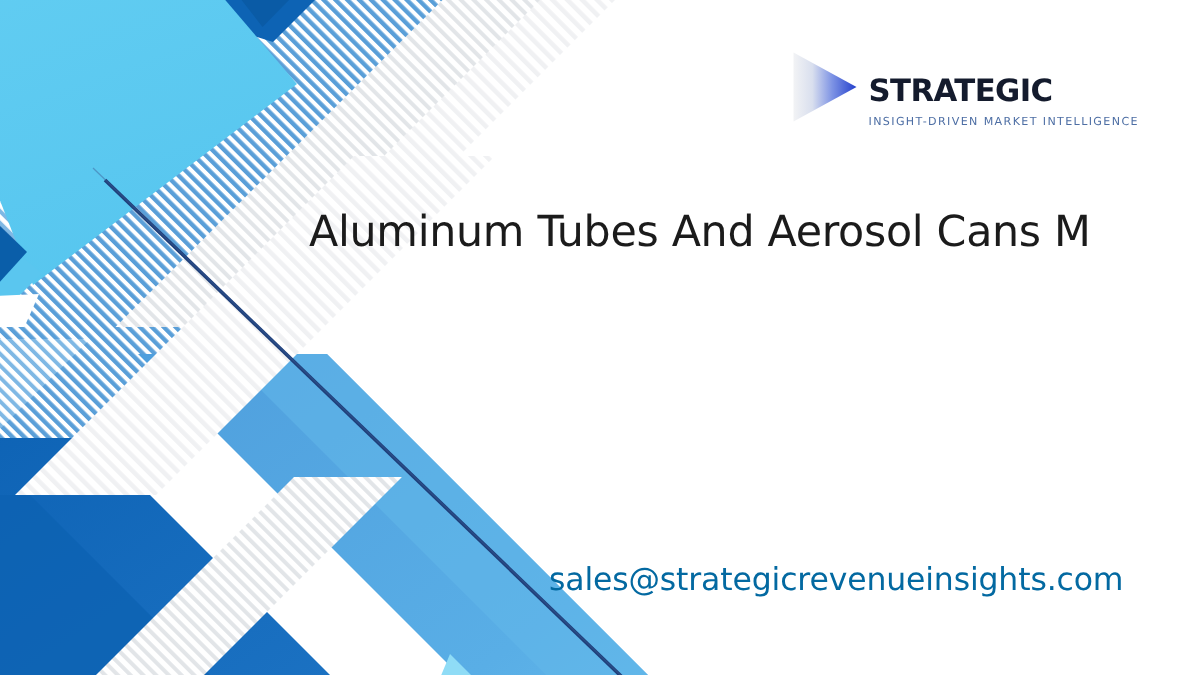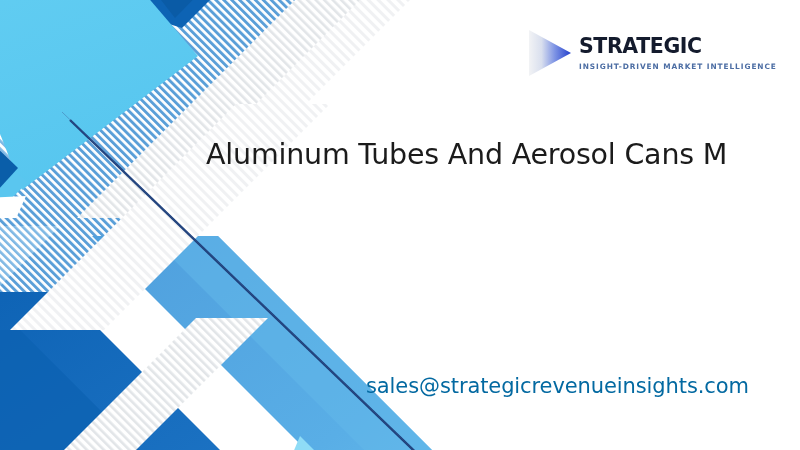--- a/index.html
+++ b/index.html
@@ -29,21 +29,21 @@
   }
 
   
   #logo {
     position: absolute;
     left: 527px;
     top: 22px;
     width: 230px;
     height: 62px;
     display: flex;
-    align-items: center;
+    align-items: flex-end;
     gap: 6px;
   }
   #logo-mark {
     width: 46px;
     height: 52px;
     flex: 0 0 auto;
   }
   #logo-text {
     display: flex;
     flex-direction: column;
@@ -56,21 +56,21 @@
     font-size: 20.5px;
     letter-spacing: -0.4px;
     color: #141b2d;
     white-space: nowrap;
   }
   .logo-line.l1 { margin-bottom: 1px; }
   #logo-tagline {
     margin-top: 5px;
     font-family: "DejaVu Sans", "Liberation Sans", sans-serif;
     font-size: 7.4px;
-    font-weight: 700;
+    font-weight: 400;
     letter-spacing: 0.92px;
     color: #4d6ea4;
     white-space: nowrap;
   }
 
   
   #headline {
     position: absolute;
     left: 206px;
     top: 138px;

